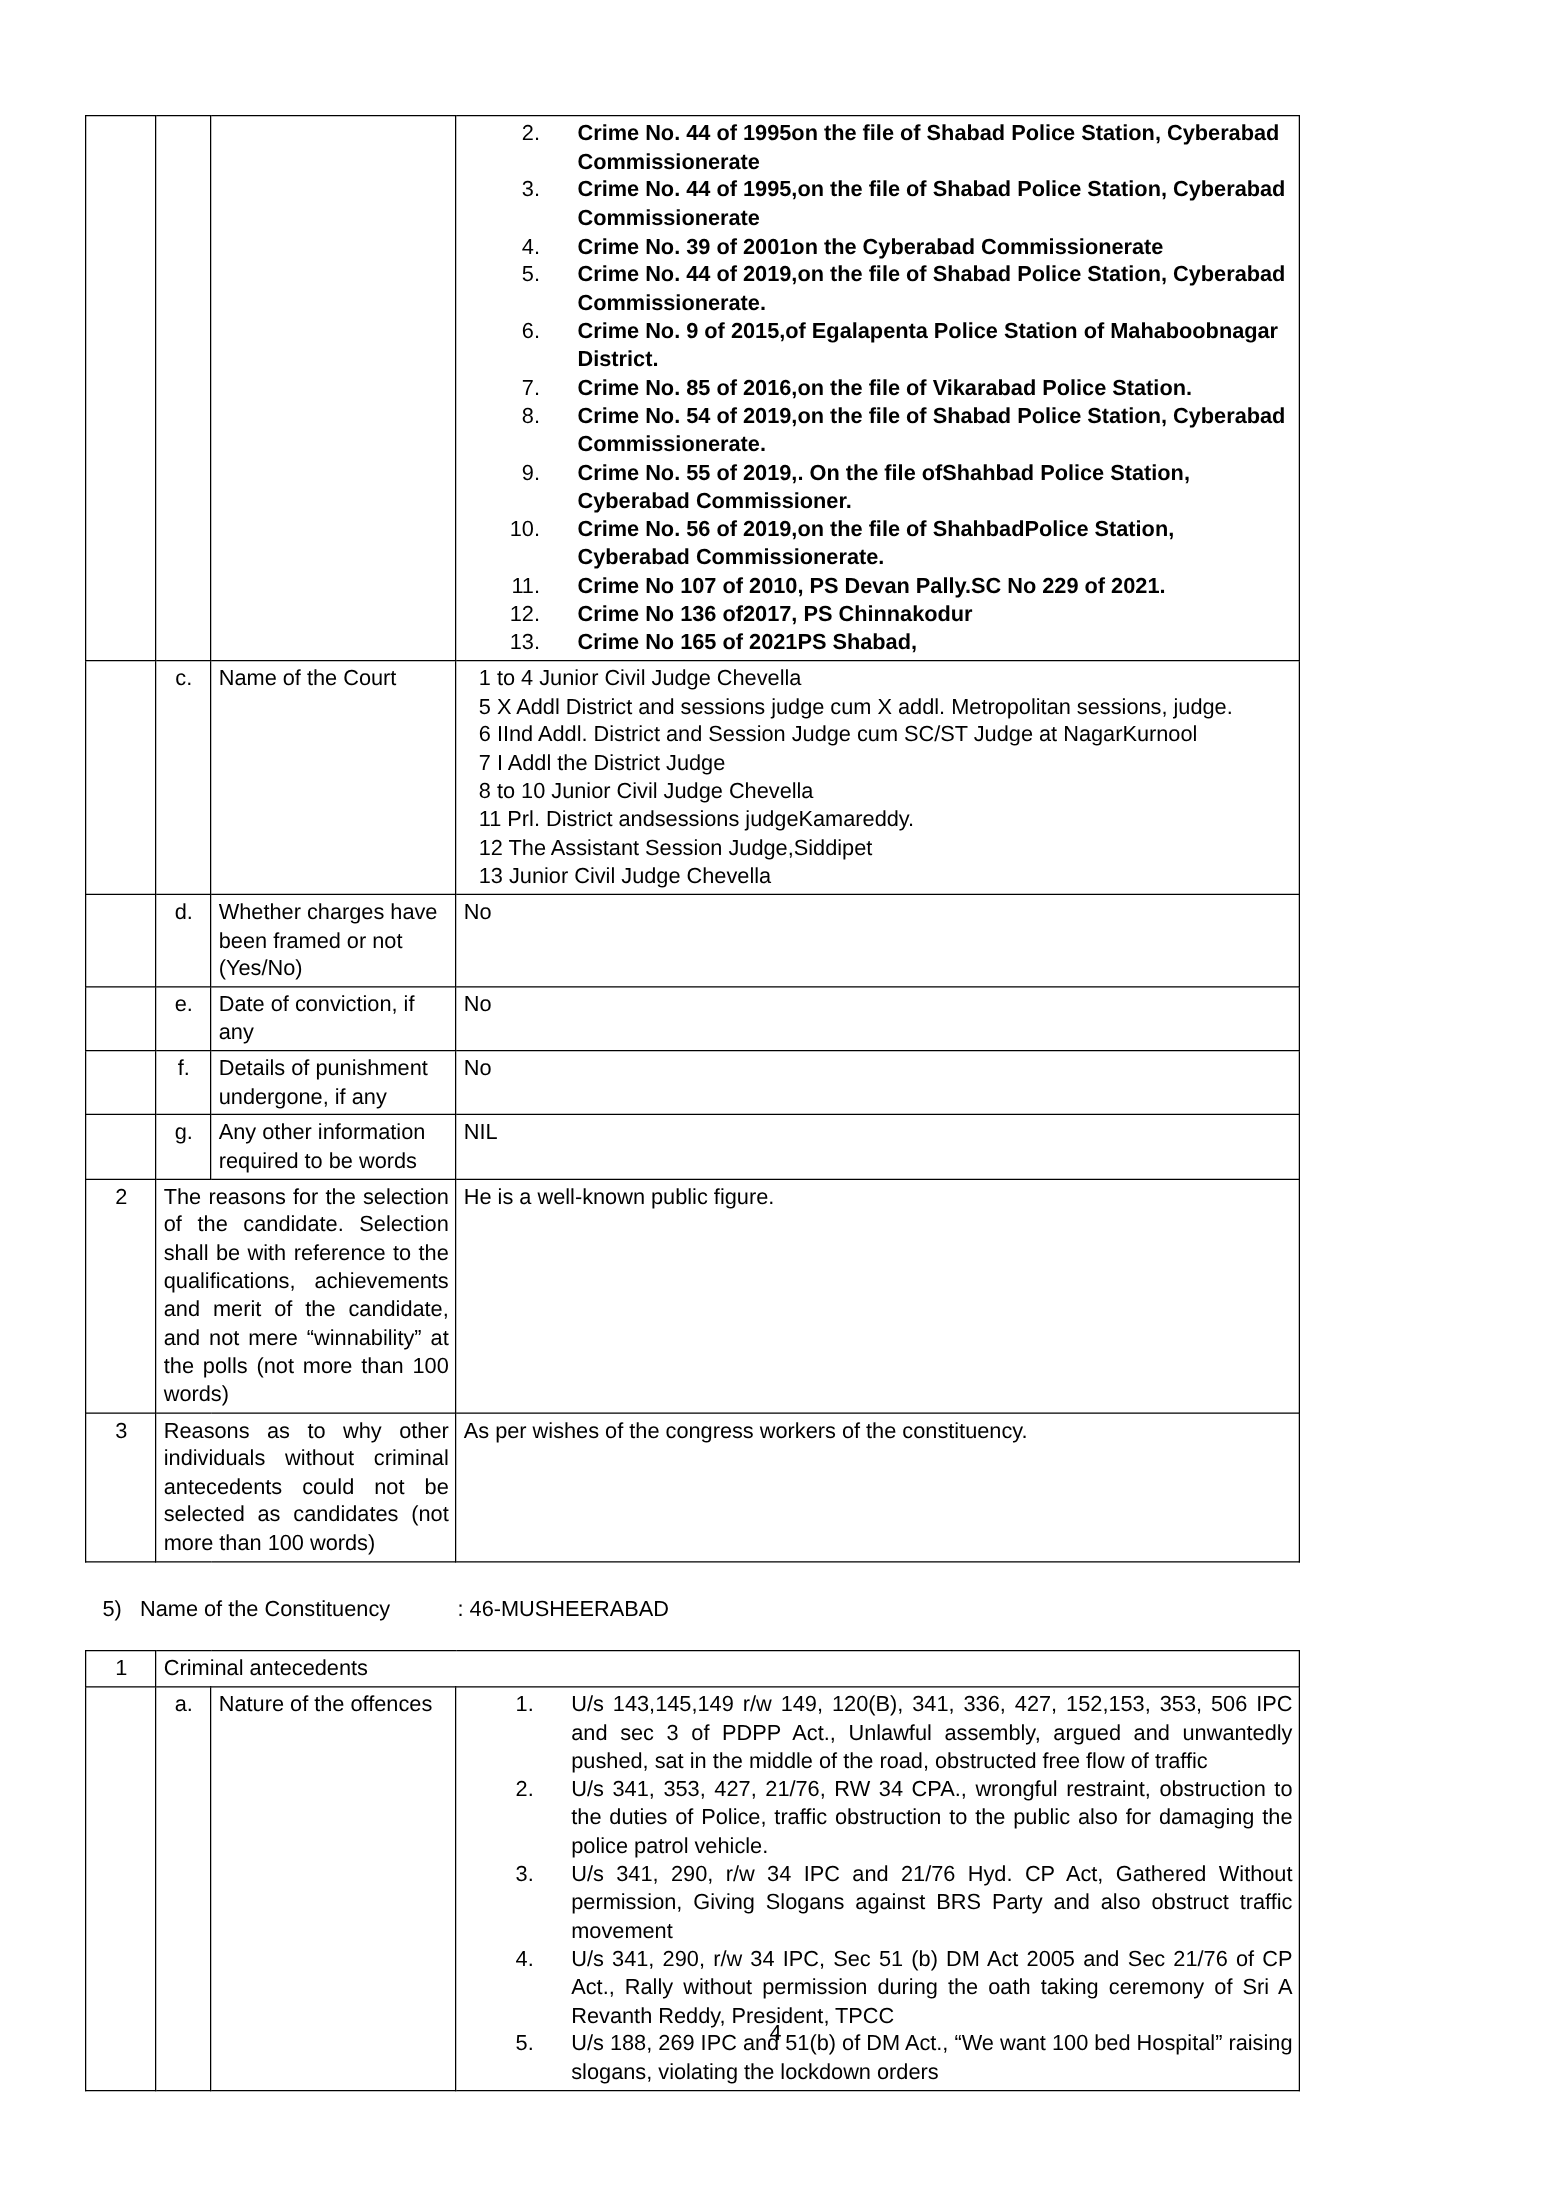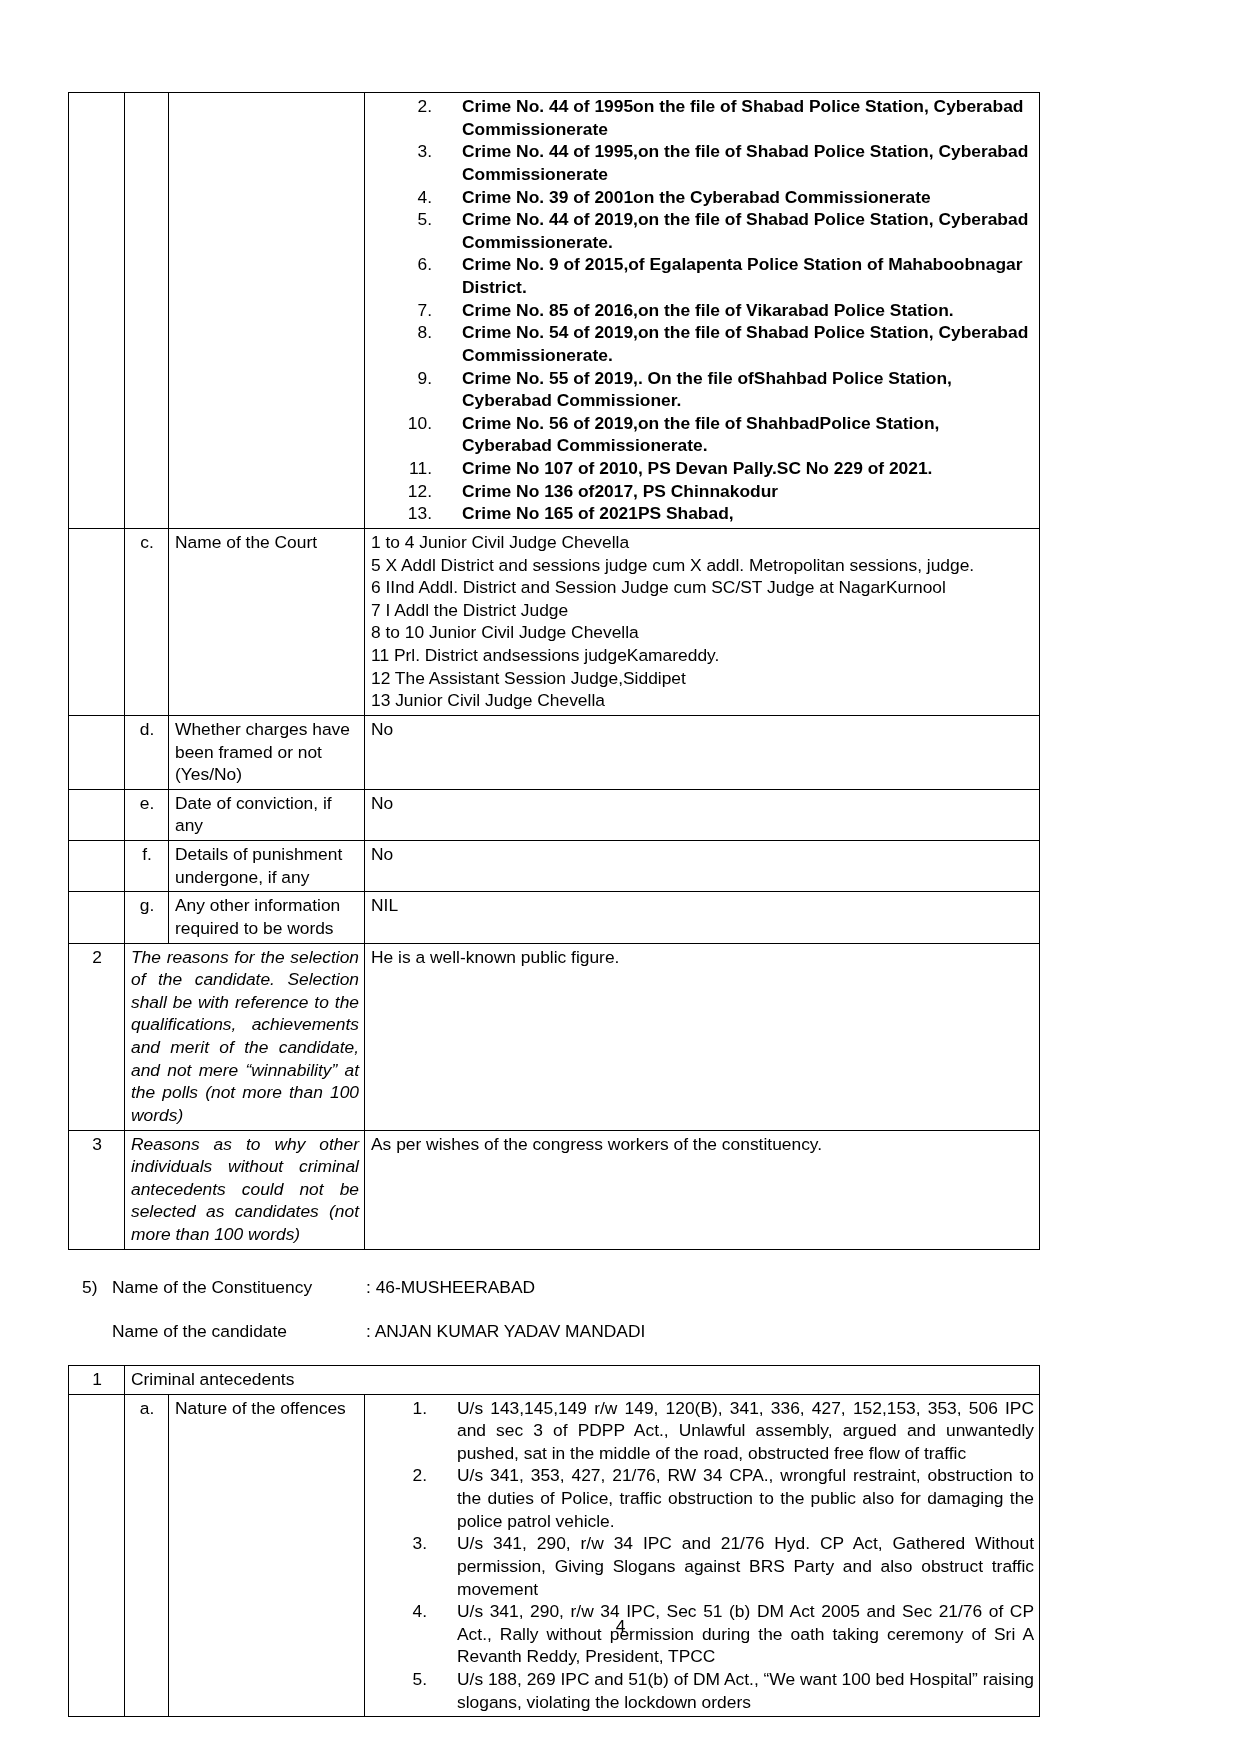--- a/index.html
+++ b/index.html
@@ -64,23 +64,23 @@
     left: 0;
     width: 48px;
     text-align: right;
     display: block;
   }
   ol.crimes > li > .txt { display: block; font-weight: bold; }
   ol.crimes { margin-left: 13px; }
   ol.offences { margin-left: 8px; }
   ol.offences > li > .txt { display: block; text-align: justify; }
 
-  .courtlines div { white-space: nowrap; }
-
-  .justified { text-align: justify; font-style: italic; }
+  .courtlines div { white-space: nowrap; margin-left: 12px; }
+
+  .justified { text-align: justify; }
 
   
   .info-block {
     margin-top: 26px;
     margin-bottom: 22px;
     font-size: 17.4px;
     line-height: 1.3;
   }
   .info-row {
     display: flex;
@@ -236,25 +236,20 @@
         </tr>
       </tbody>
     </table>
 
     <div class="info-block">
       <div class="info-row">
         <div class="info-num">5)</div>
         <div class="info-key">Name of the Constituency</div>
         <div class="info-val">: 46-MUSHEERABAD</div>
       </div>
-      <div class="info-row">
-        <div class="info-num"></div>
-        <div class="info-key">Name of the candidate</div>
-        <div class="info-val">: ANJAN KUMAR YADAV MANDADI</div>
-      </div>
     </div>
 
     <table class="doc">
       <colgroup>
         <col class="c-blank1">
         <col class="c-letter">
         <col class="c-label">
         <col class="c-body">
       </colgroup>
       <tbody>

